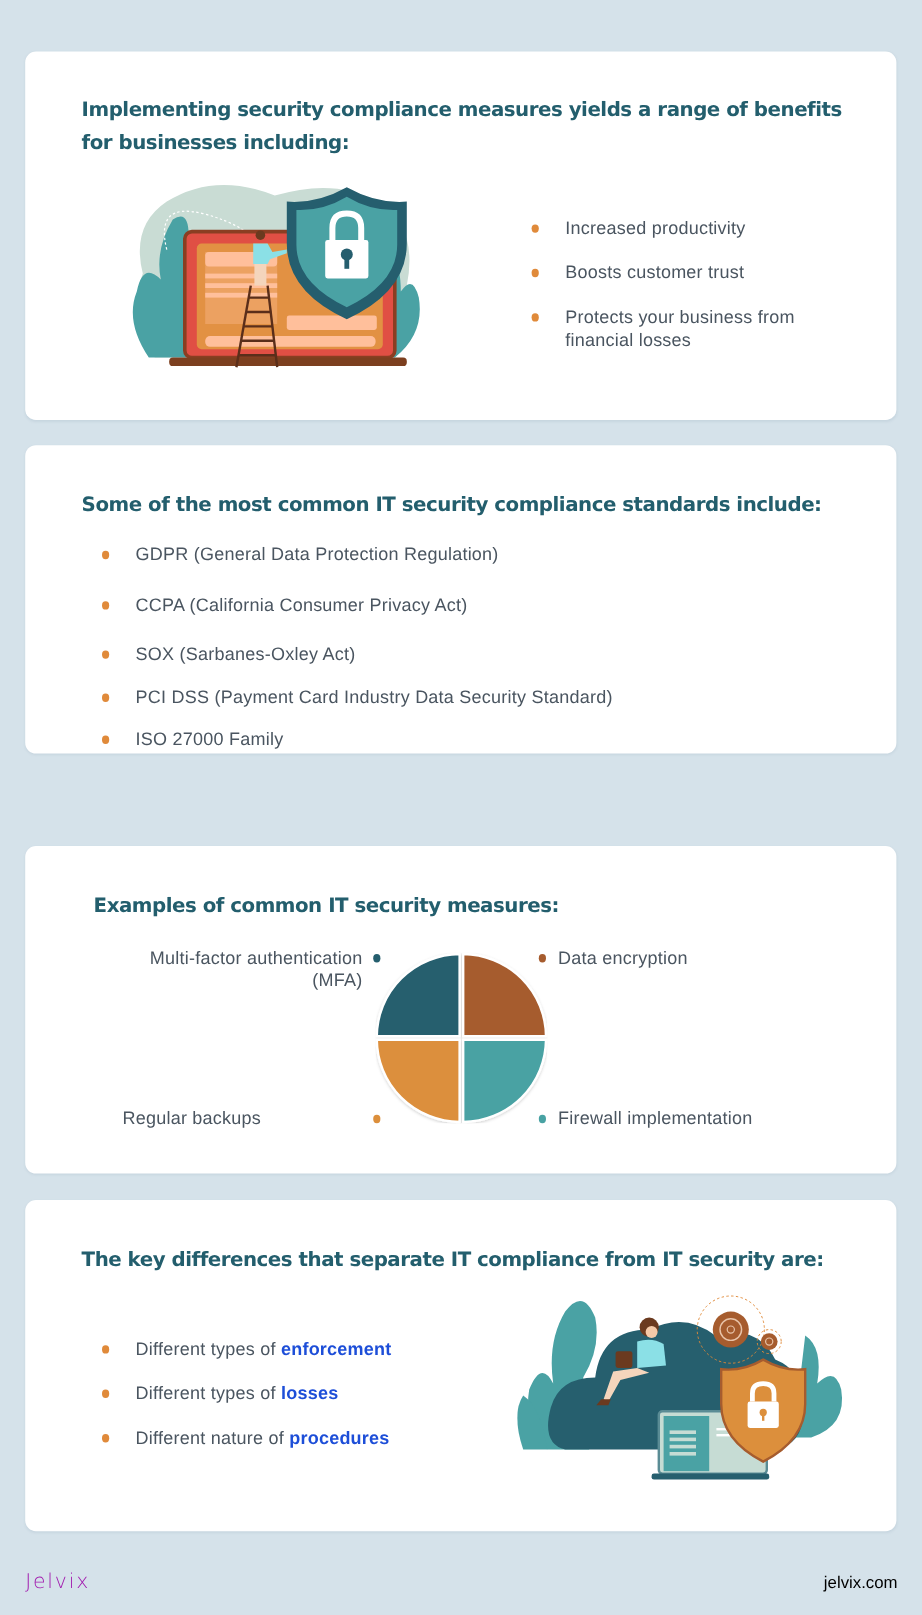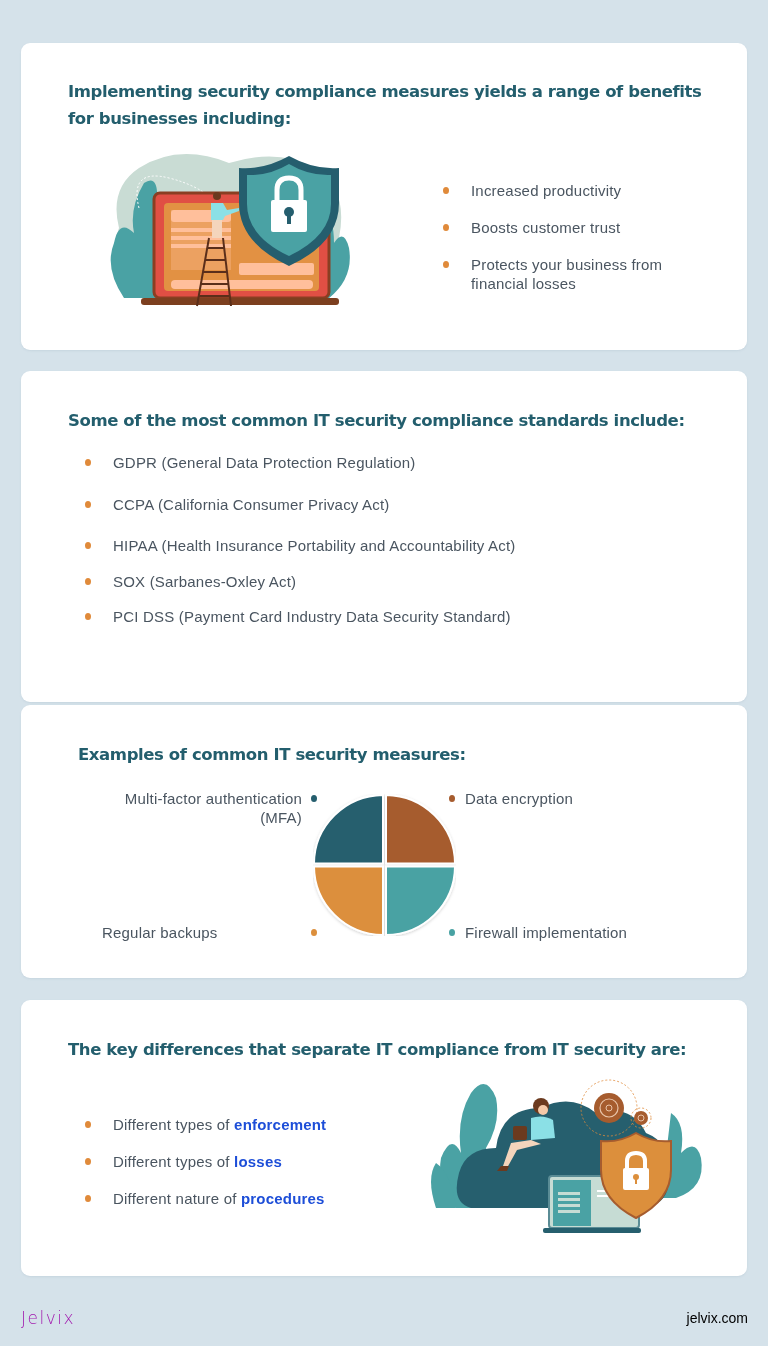--- a/index.html
+++ b/index.html
@@ -134,28 +134,28 @@
     </svg>
   </div>
 
   <ul class="bullets" style="left:422px;top:138px;width:280px;">
     <li style="margin-bottom:18px;">Increased productivity</li>
     <li style="margin-bottom:18px;">Boosts customer trust</li>
     <li style="width:260px;">Protects your business from financial losses</li>
   </ul>
 </section>
 
-<section class="card" style="top:371px;height:331px;">
+<section class="card" style="top:371px;height:257px;">
   <h2 class="heading" style="left:47px;top:36px;width:680px;">Some of the most common IT security compliance standards include:</h2>
   <ul class="bullets" style="left:64px;top:82px;width:620px;">
     <li style="margin-bottom:23px;">GDPR (General Data Protection Regulation)</li>
     <li style="margin-bottom:22px;">CCPA (California Consumer Privacy Act)</li>
-    <li style="margin-bottom:16.5px;">HIPAA (Health Insurance Portability and Accountability Act)</li>
     <li style="margin-bottom:16.5px;">SOX (Sarbanes-Oxley Act)</li>
     <li style="margin-bottom:16.5px;">PCI DSS (Payment Card Industry Data Security Standard)</li>
+    <li>ISO 27000 Family</li>
   </ul>
 </section>
 
 <section class="card" style="top:705px;height:273px;">
   <h2 class="heading" style="left:57px;top:36px;width:500px;">Examples of common IT security measures:</h2>
 
   <div class="pie-wrap">
     <svg width="143" height="142" viewBox="0 0 143 142">
       <defs>
         <filter id="sh" x="-10%" y="-10%" width="120%" height="120%">

